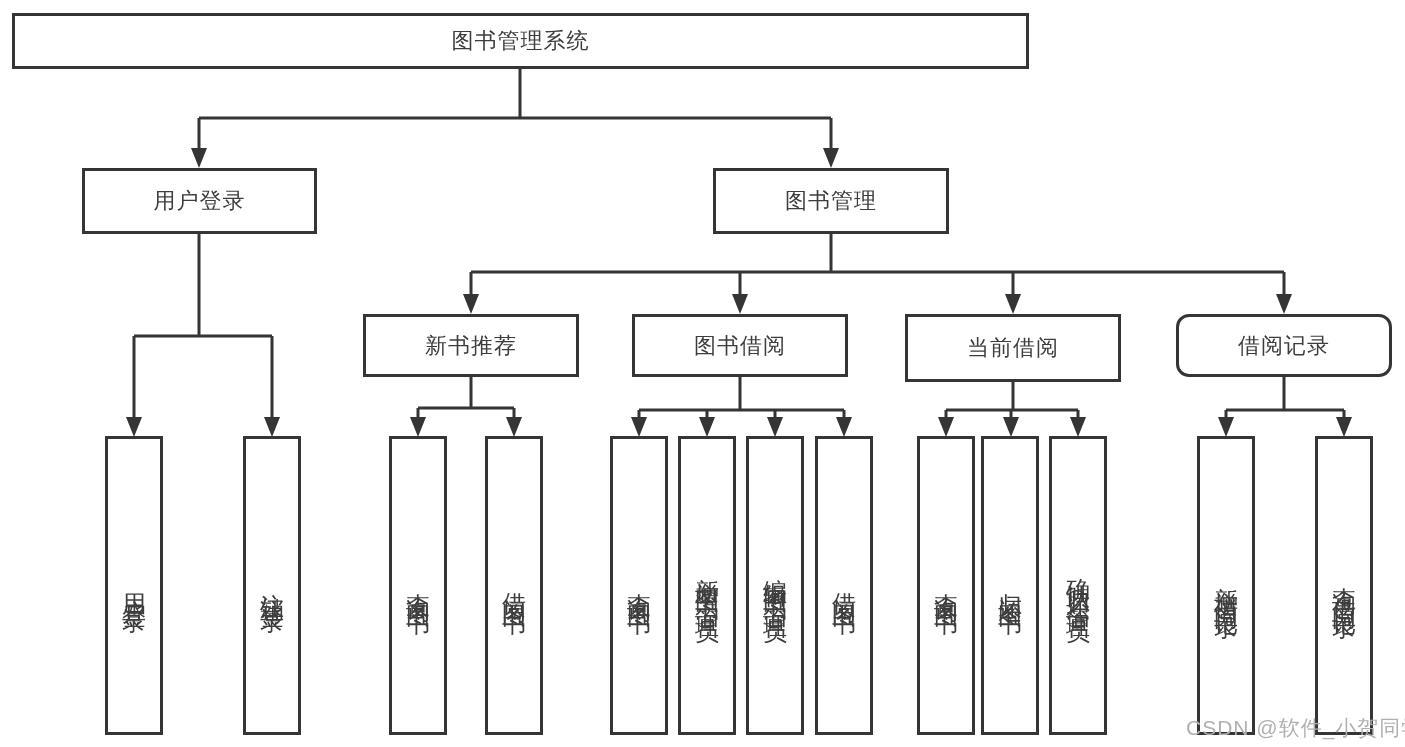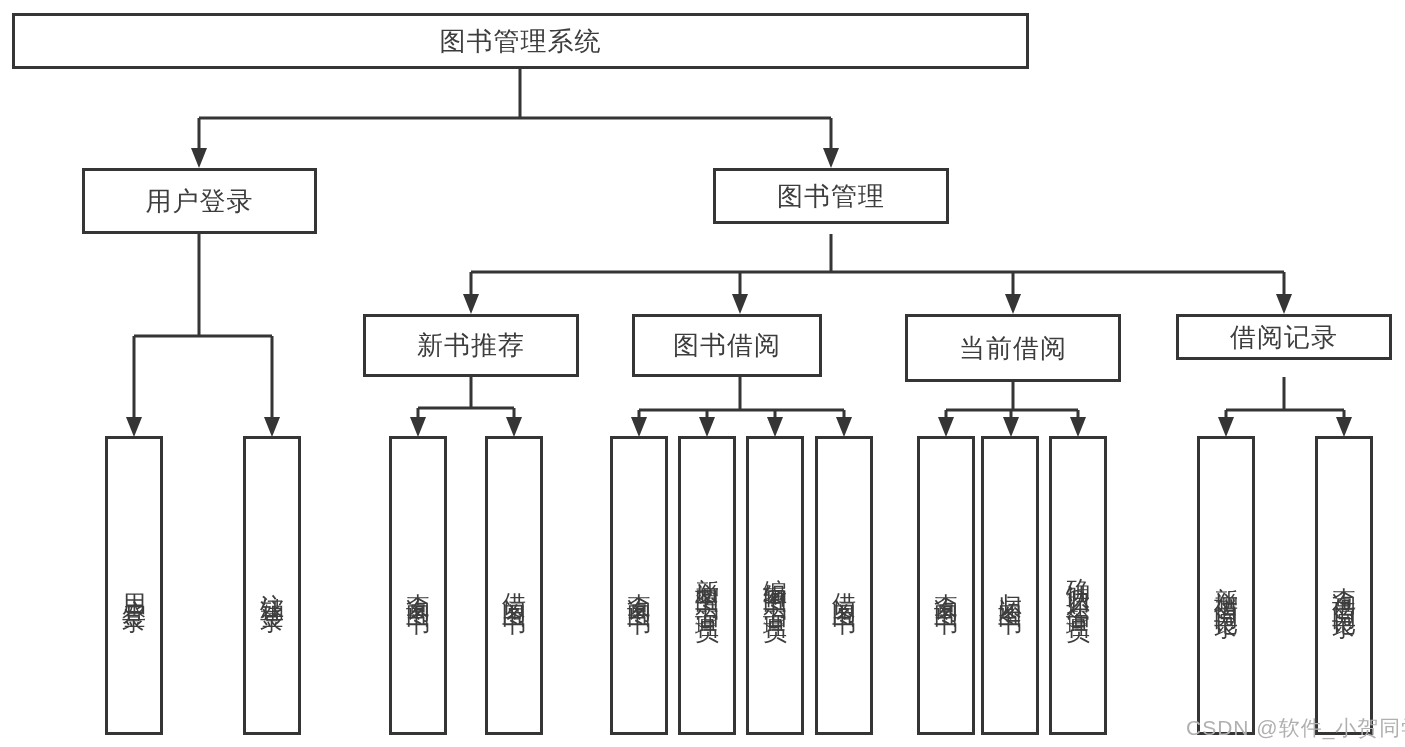--- a/index.html
+++ b/index.html
@@ -21,21 +21,21 @@
     position: absolute;
     box-sizing: border-box;
     background: #ffffff;
     border: 3px solid #353535;
     display: flex;
     align-items: center;
     justify-content: center;
     color: #3d3d3d;
     text-align: center;
   }
-  .h-node { font-size: 26px; letter-spacing: 1px; white-space: nowrap; }
+  .h-node { font-size: 22px; letter-spacing: 1px; white-space: nowrap; }
   .v-node { font-size: 24px; }
   .v-node .vtext {
     writing-mode: vertical-rl;
     letter-spacing: 6px;
     line-height: 1;
     white-space: nowrap;
   }
   #watermark {
     position: absolute;
     left: 1186px;
@@ -93,34 +93,34 @@
     </g>
   </svg>
 
   <div class="node h-node" style="left:12px; top:13px; width:1017px; height:56px;">
     <span>图书管理系统</span>
   </div>
 
   <div class="node h-node" style="left:82px; top:168px; width:235px; height:66px;">
     <span>用户登录</span>
   </div>
-  <div class="node h-node" style="left:713px; top:168px; width:236px; height:56px;">
+  <div class="node h-node" style="left:713px; top:168px; width:236px; height:66px;">
     <span>图书管理</span>
   </div>
 
   <div class="node h-node" style="left:363px; top:314px; width:216px; height:63px;font-family:Liberation Mono, monospace;">
     <span>新书推荐</span>
   </div>
-  <div class="node h-node" style="left:632px; top:314px; width:190px; height:63px;">
+  <div class="node h-node" style="left:632px; top:314px; width:216px; height:63px;">
     <span>图书借阅</span>
   </div>
   <div class="node h-node" style="left:905px; top:314px; width:216px; height:68px;">
     <span>当前借阅</span>
   </div>
-  <div class="node h-node" style="left:1176px; top:314px; width:216px; height:46px;">
+  <div class="node h-node" style="left:1176px; top:314px; width:216px; height:63px;border-radius:13px;">
     <span>借阅记录</span>
   </div>
 
   <div class="node v-node" style="left:105px; top:436px; width:58px; height:299px;">
     <span class="vtext">用户登录</span>
   </div>
   <div class="node v-node" style="left:243px; top:436px; width:58px; height:299px;">
     <span class="vtext">注销登录</span>
   </div>
 

